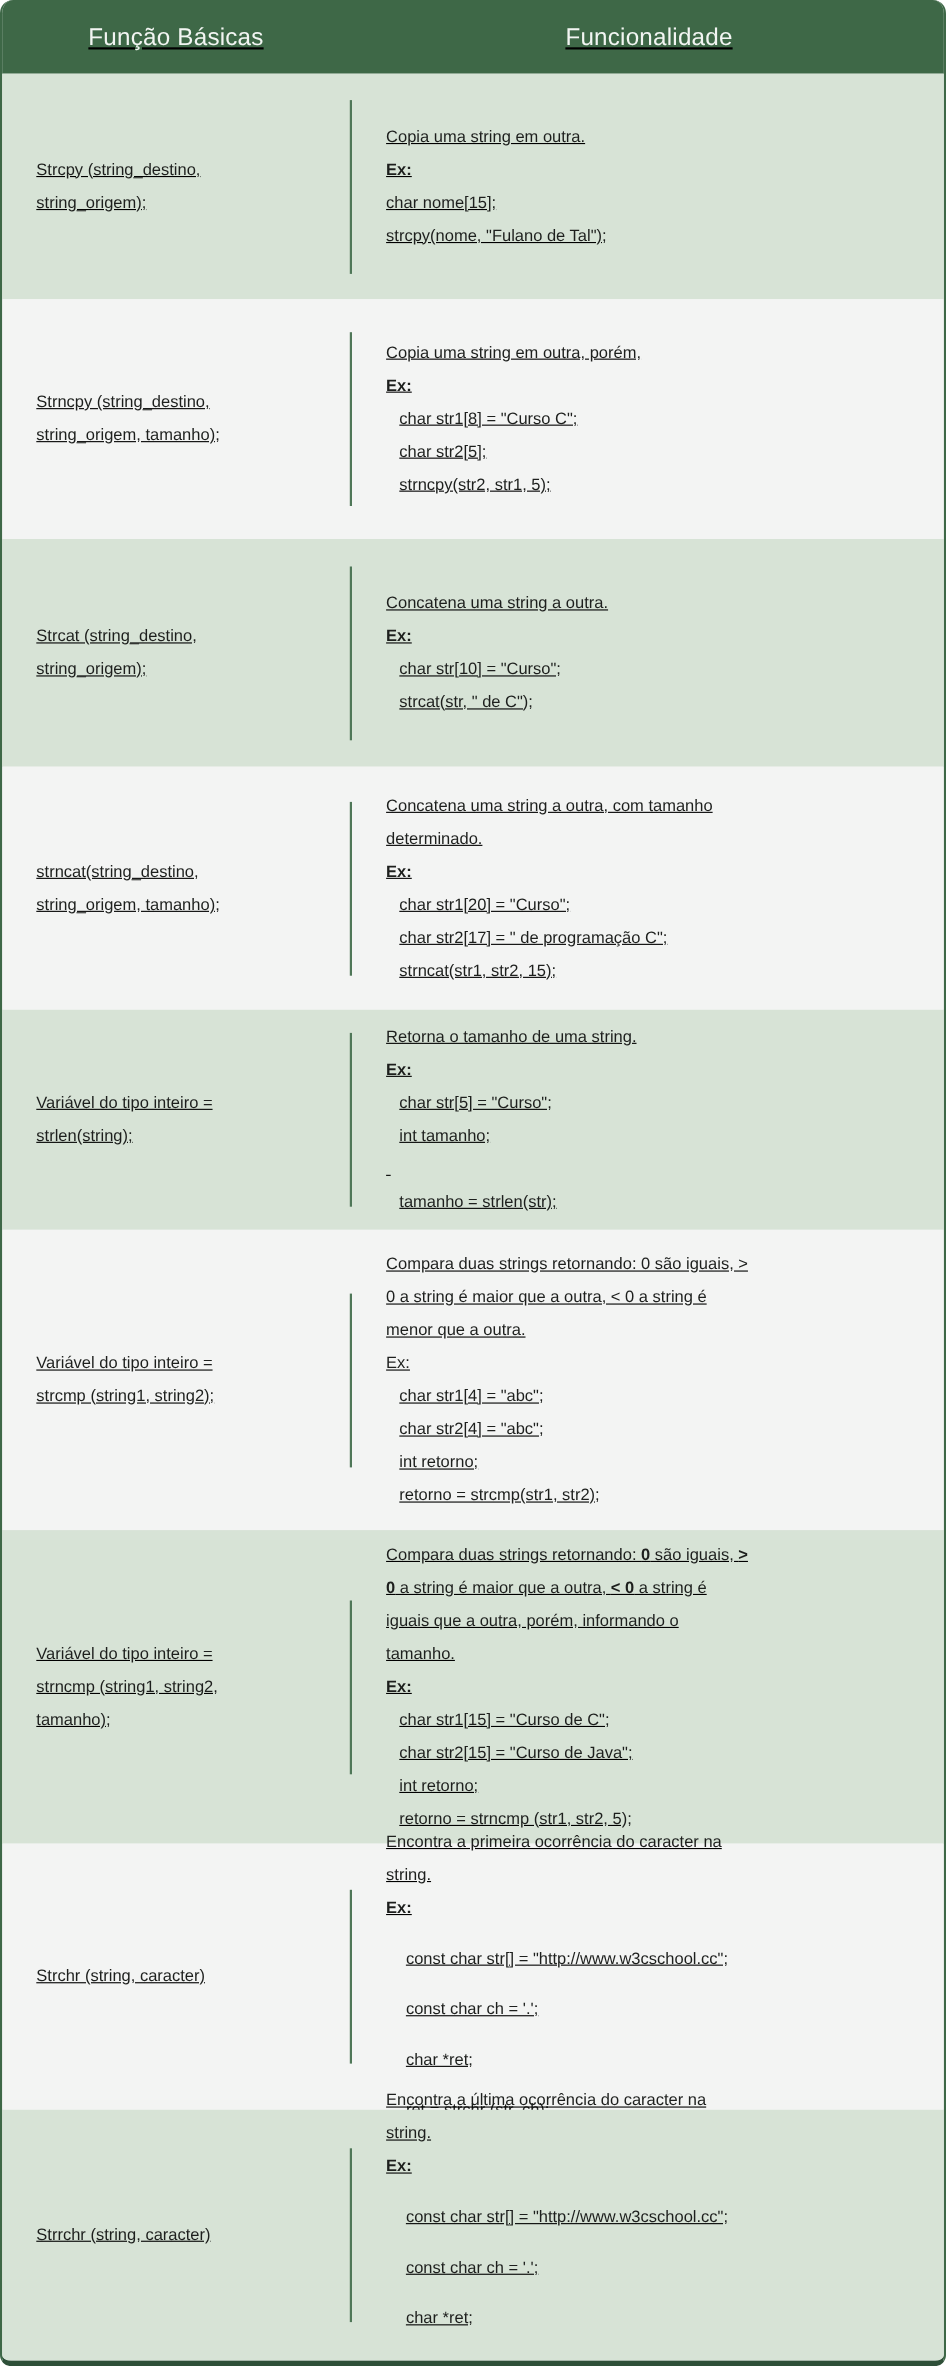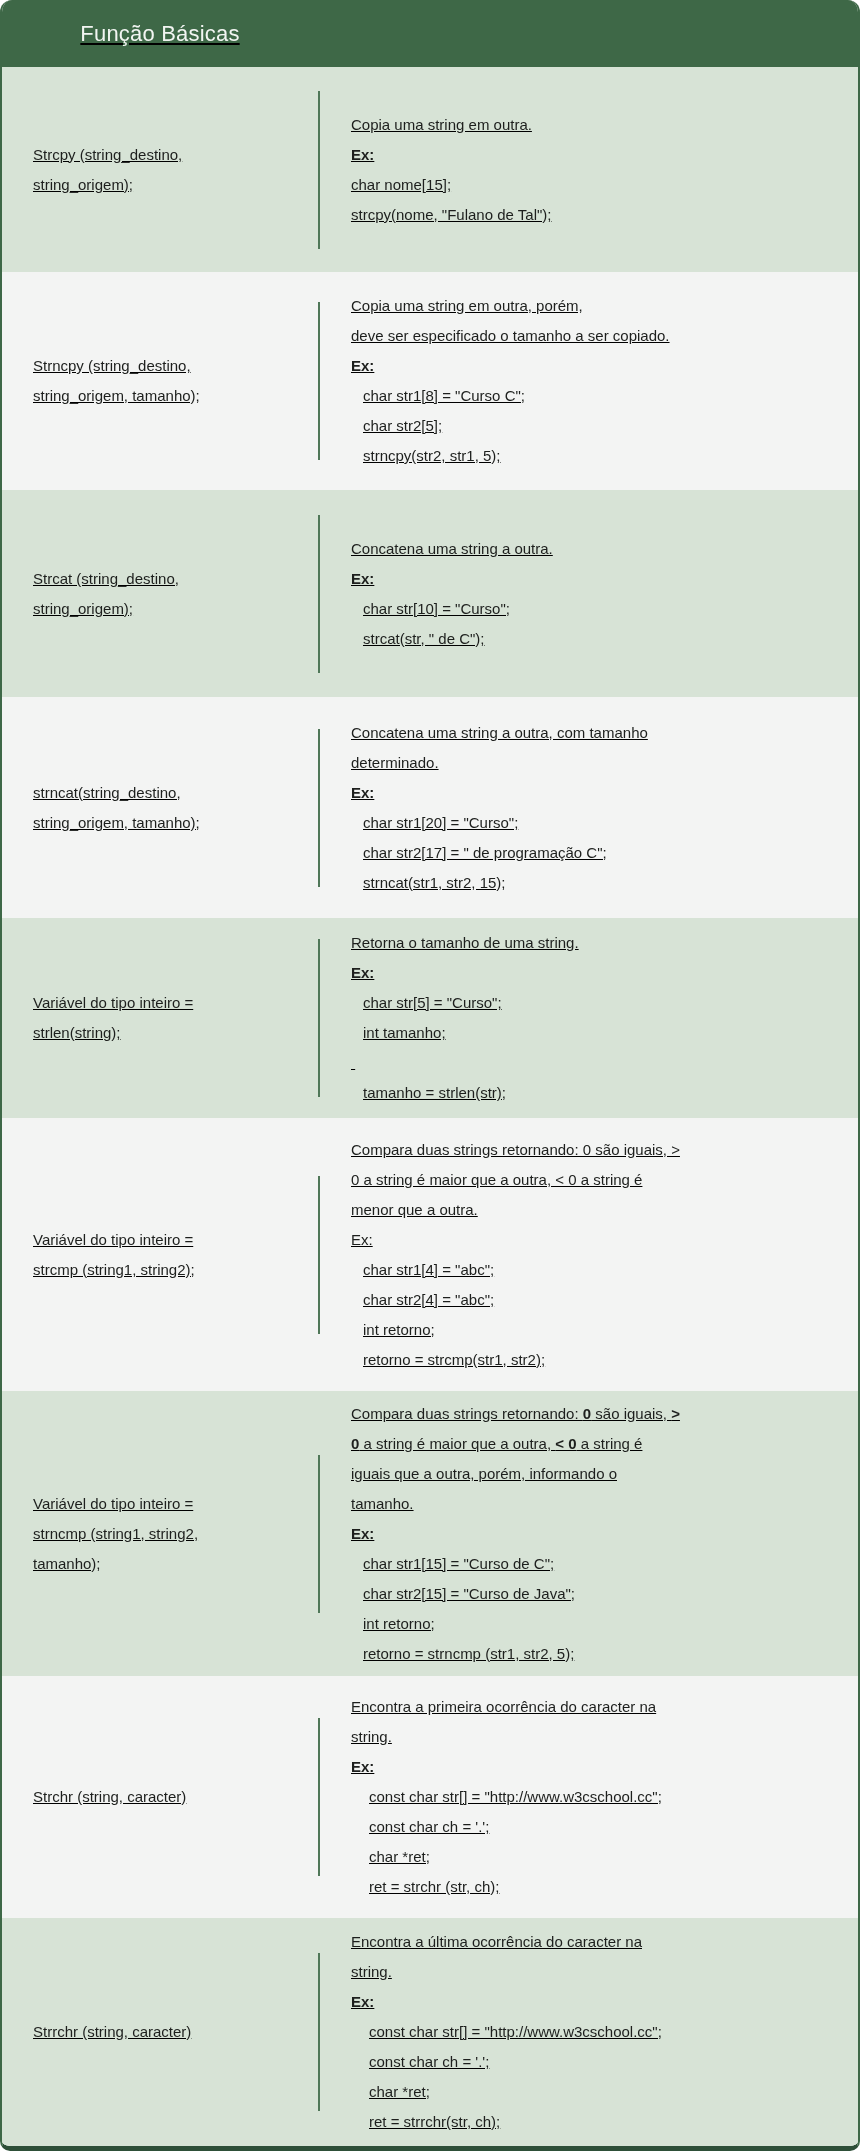--- a/index.html
+++ b/index.html
@@ -29,29 +29,30 @@
   .cell{display:flex;flex-direction:column;justify-content:center;
         font-size:15px;line-height:30px;color:var(--text,#1d1f1d);}
   .cell.left{width:316px;padding-left:31px;padding-right:0;box-sizing:border-box;flex:none;}
   .cell.right{flex:1;padding-left:33px;padding-right:20px;box-sizing:border-box;}
   .divider{
     position:absolute;left:316px;top:50%;transform:translateY(-50%);
     width:2px;height:158px;background:var(--divider,#4f7758);
   }
   .line{white-space:pre-wrap;}
   .line.ind1{padding-left:12px;}
-  .line.ind2{padding-left:18px;}
+  .line.ind2{padding-left:18px;margin-top:16px;}
   .b{font-weight:700;}
 </style>
 </head>
 <body>
 
 <div class="table">
   <div class="thead">
     <div class="th c1">Função Básicas</div>
+    <div class="th c2">Funcionalidade</div>
   </div>
   <div id="rows">
       <div class="row green" style="height: 205px;">
         <div class="cell left">
           <div class="line">Strcpy (string_destino,</div>
           <div class="line">string_origem);</div>
         </div>
         <div class="divider"></div>
         <div class="cell right">
           <div class="line"><span>Copia uma string em outra.</span></div>
@@ -61,21 +62,20 @@
         </div>
       </div>
       <div class="row white" style="height: 218px;">
         <div class="cell left">
           <div class="line">Strncpy (string_destino,</div>
           <div class="line">string_origem, tamanho);</div>
         </div>
         <div class="divider"></div>
         <div class="cell right">
           <div class="line"><span>Copia uma string em outra, porém,</span></div>
-          <div class="line"><span>deve ser especificado o tamanho a ser copiado.</span></div>
           <div class="line"><span class="b">Ex:</span></div>
           <div class="line ind1"><span>char str1[8] = "Curso C";</span></div>
           <div class="line ind1"><span>char str2[5];</span></div>
           <div class="line ind1"><span>strncpy(str2, str1, 5);</span></div>
         </div>
       </div>
       <div class="row green" style="height: 207px;">
         <div class="cell left">
           <div class="line">Strcat (string_destino,</div>
           <div class="line">string_origem);</div>

